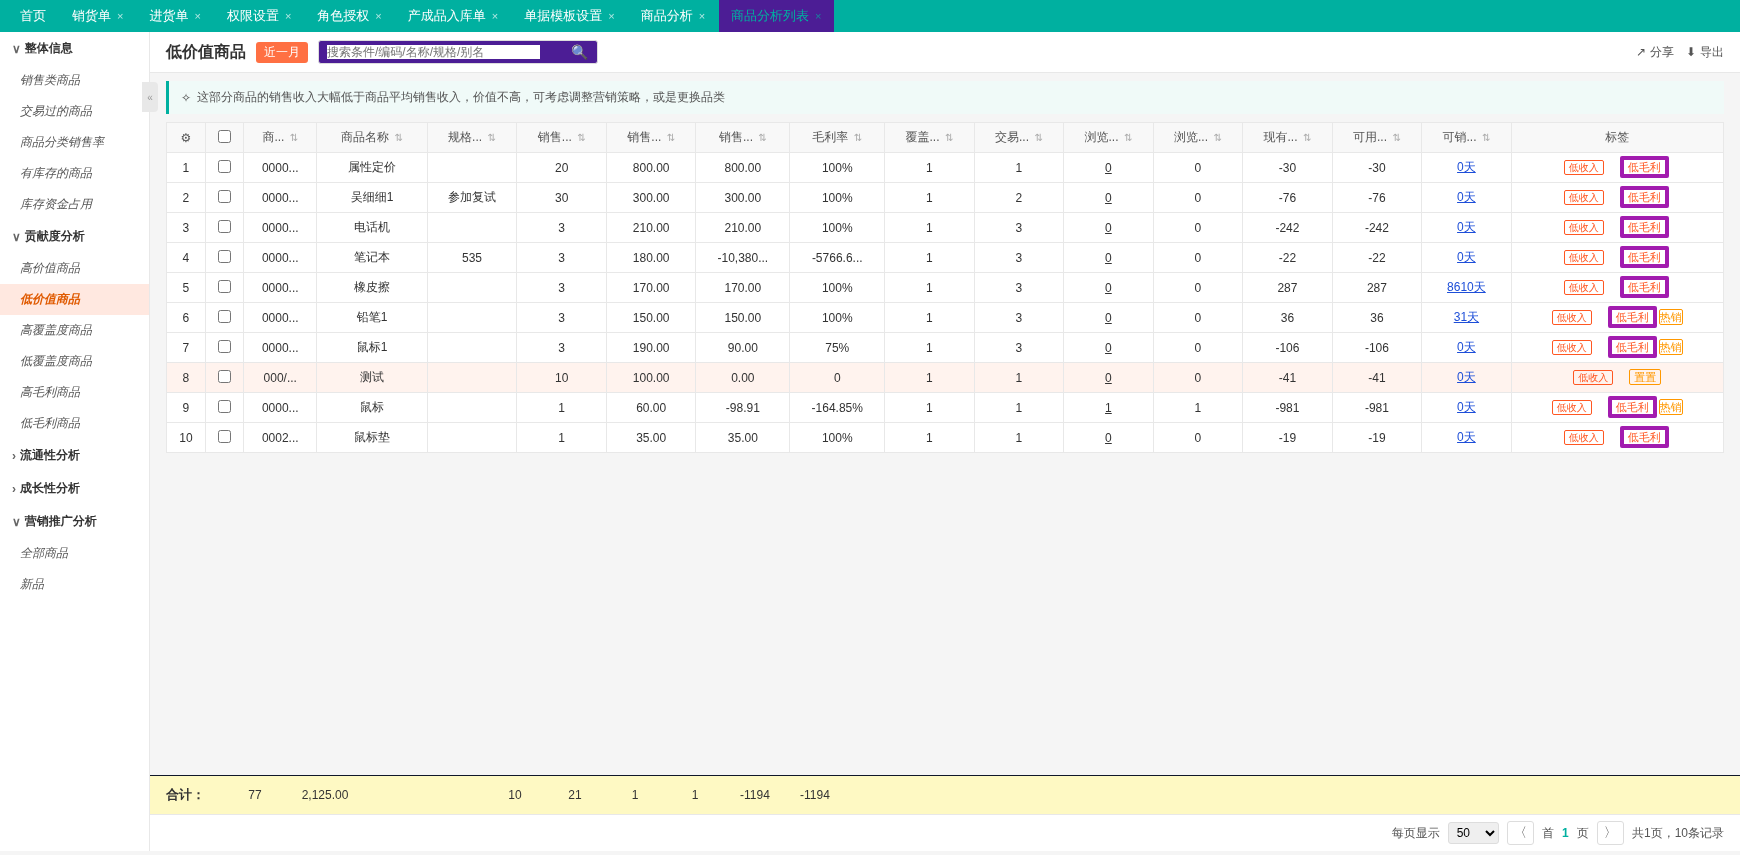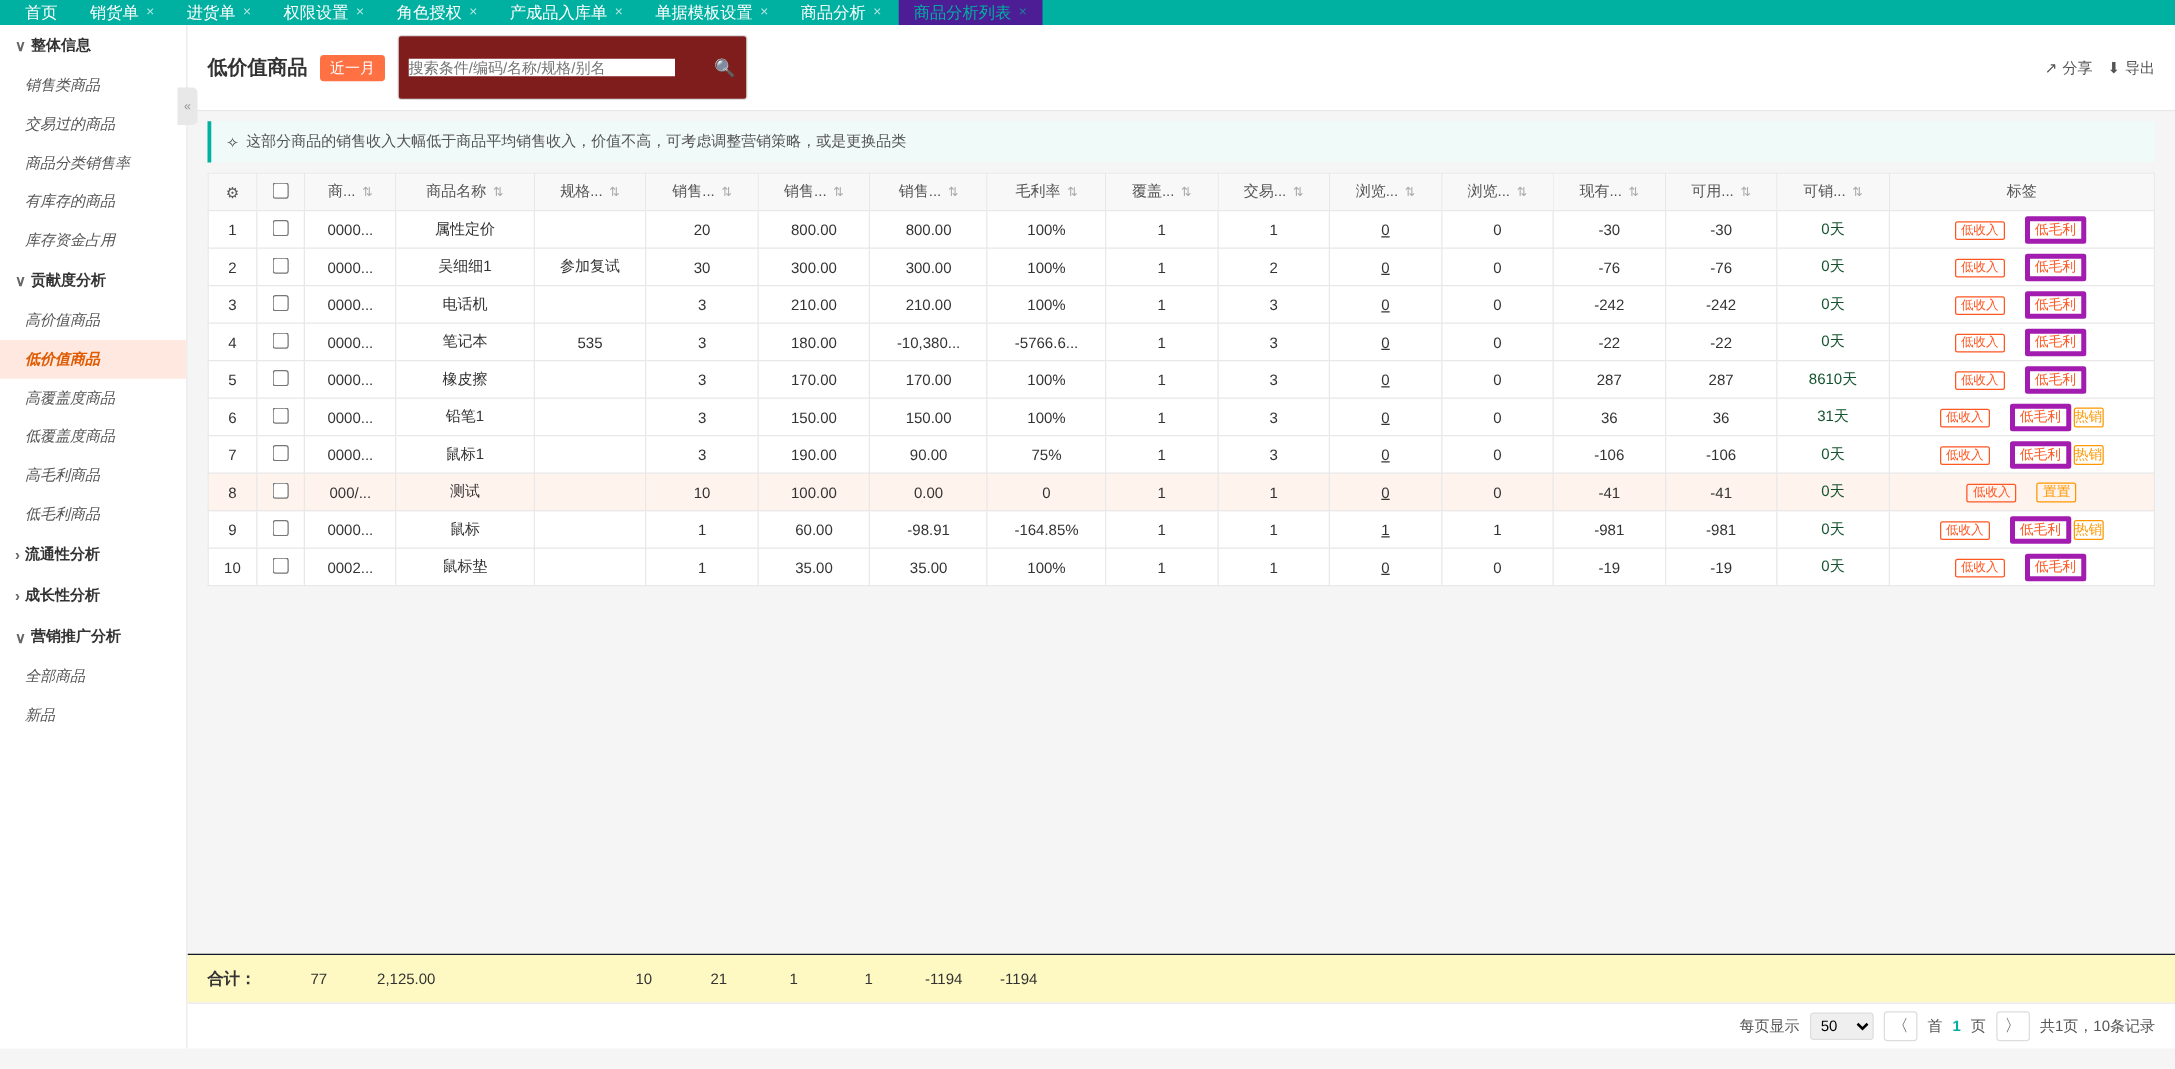--- a/index.html
+++ b/index.html
@@ -3,21 +3,21 @@
   <meta charset="utf-8">
   <style>
     * { box-sizing: border-box; margin: 0; padding: 0; }
     body { font-family: "Microsoft YaHei", Arial, sans-serif; font-size: 12px; background: #f5f5f5; color: #333; }
     
     
     .top-nav {
       background: #00b0a0;
       display: flex;
       align-items: center;
-      height: 20px;
+      height: 32px;
       padding: 0 8px;
       gap: 2px;
     }
     .nav-item {
       color: #fff;
       padding: 0 12px;
       height: 36px;
       display: flex;
       align-items: center;
       cursor: pointer;
@@ -77,22 +77,22 @@
       border-radius: 3px;
       padding: 2px 8px;
       font-size: 12px;
       cursor: pointer;
     }
     .search-box {
       display: flex;
       align-items: center;
       border: 1px solid #ddd;
       border-radius: 3px;
-      padding: 17px 8px;
-      background: #7f1d1d;
+      padding: 3px 8px;
+      background: #4c1d95;
       flex: 1;
       max-width: 280px;
       gap: 32px;
     }
     .search-box input {
       border: none;
       outline: none;
       font-size: 12px;
       width: 100%;
       color: #999;
@@ -152,21 +152,21 @@
       text-align: center;
       color: #333;
       white-space: nowrap;
     }
     tbody tr.highlighted { background: #fff3ee; }
     tbody tr.highlighted td { background: #fff3ee; }
     .tag-low-income { color: #ff5722; border: 1px solid #ff5722; border-radius: 2px; padding: 1px 4px; font-size: 10px; margin-right: 16px; }
     .tag-low-profit { color: #ff5722; border: 4px solid #a21caf; border-radius: 2px; padding: 1px 4px; font-size: 11px; margin-right: 2px; }
     .tag-hot { color: #ff9800; border: 1px solid #ff9800; border-radius: 2px; padding: 1px 0; font-size: 11px; }
     .tag-recommend { color: #ff9800; border: 1px solid #ff9800; border-radius: 2px; padding: 1px 4px; font-size: 11px; }
-    .days-text { color: #14532d; }
+    .days-text { color: #1d4ed8; text-decoration: underline; }
     .underline { text-decoration: underline; cursor: pointer; }
 
     
     .footer-summary {
       background: #fef9c3;
       border-top: 1px solid #0f172a;
       padding: 8px 16px;
       display: flex;
       align-items: center;
       gap: 0;

